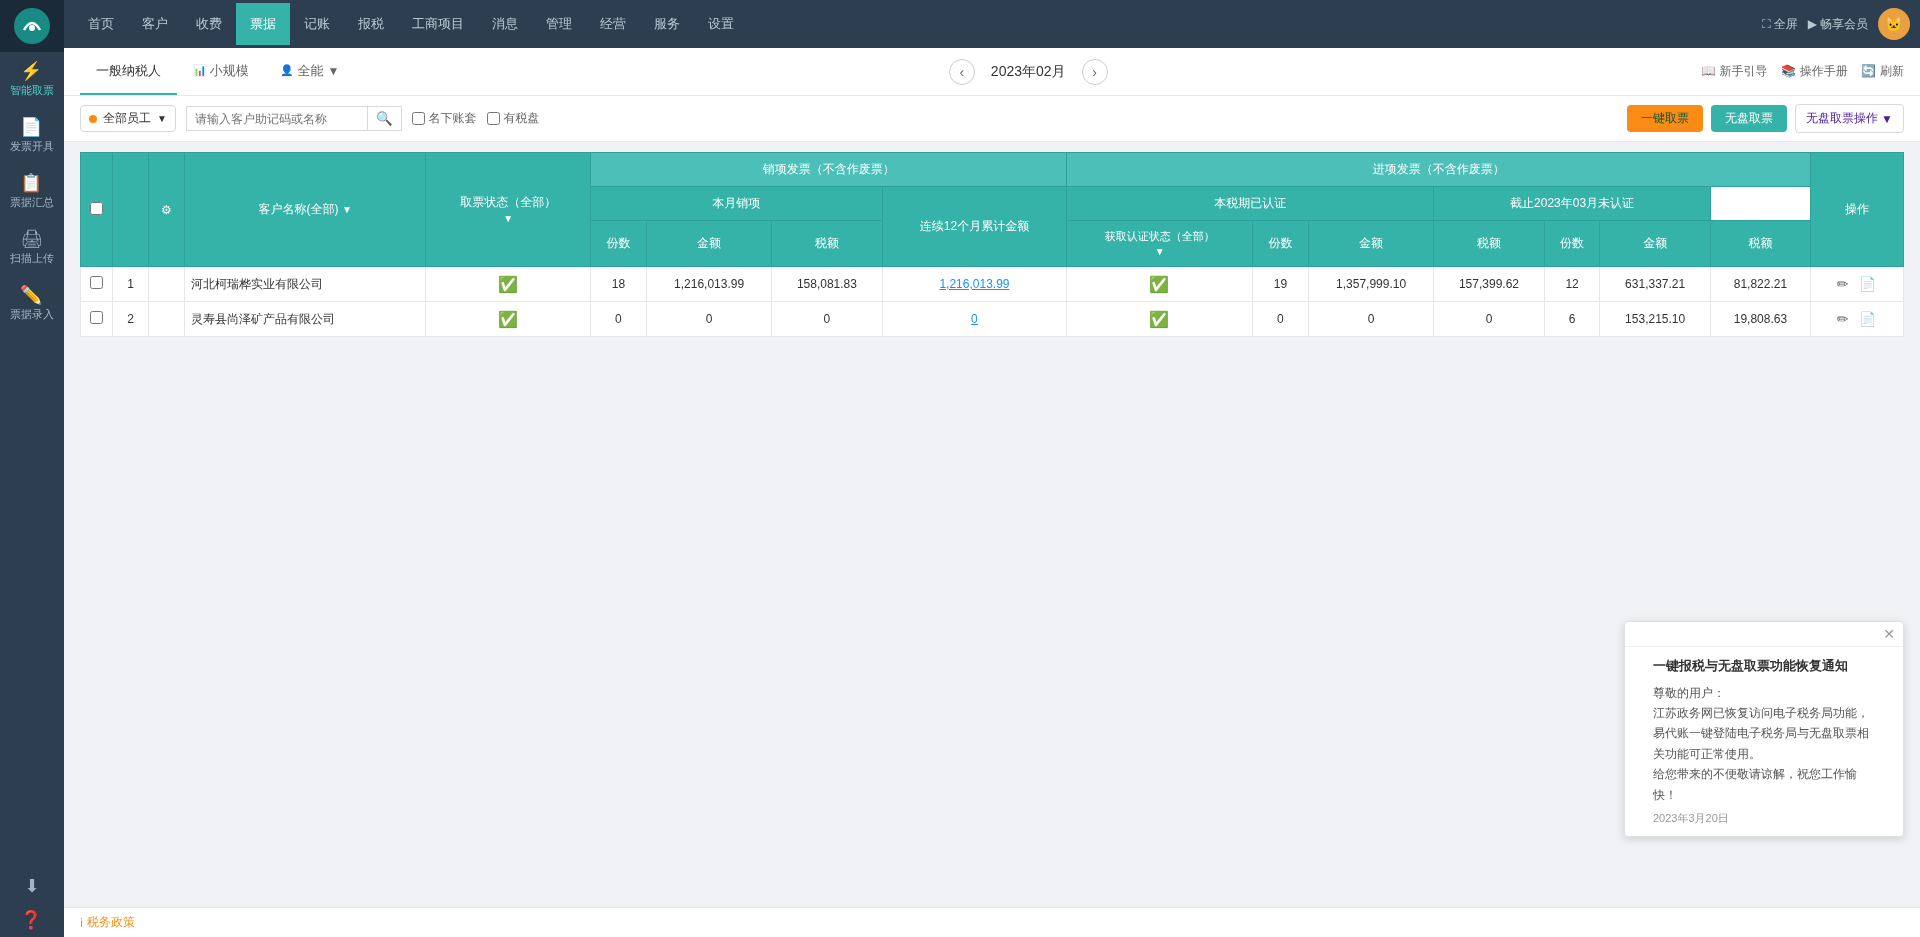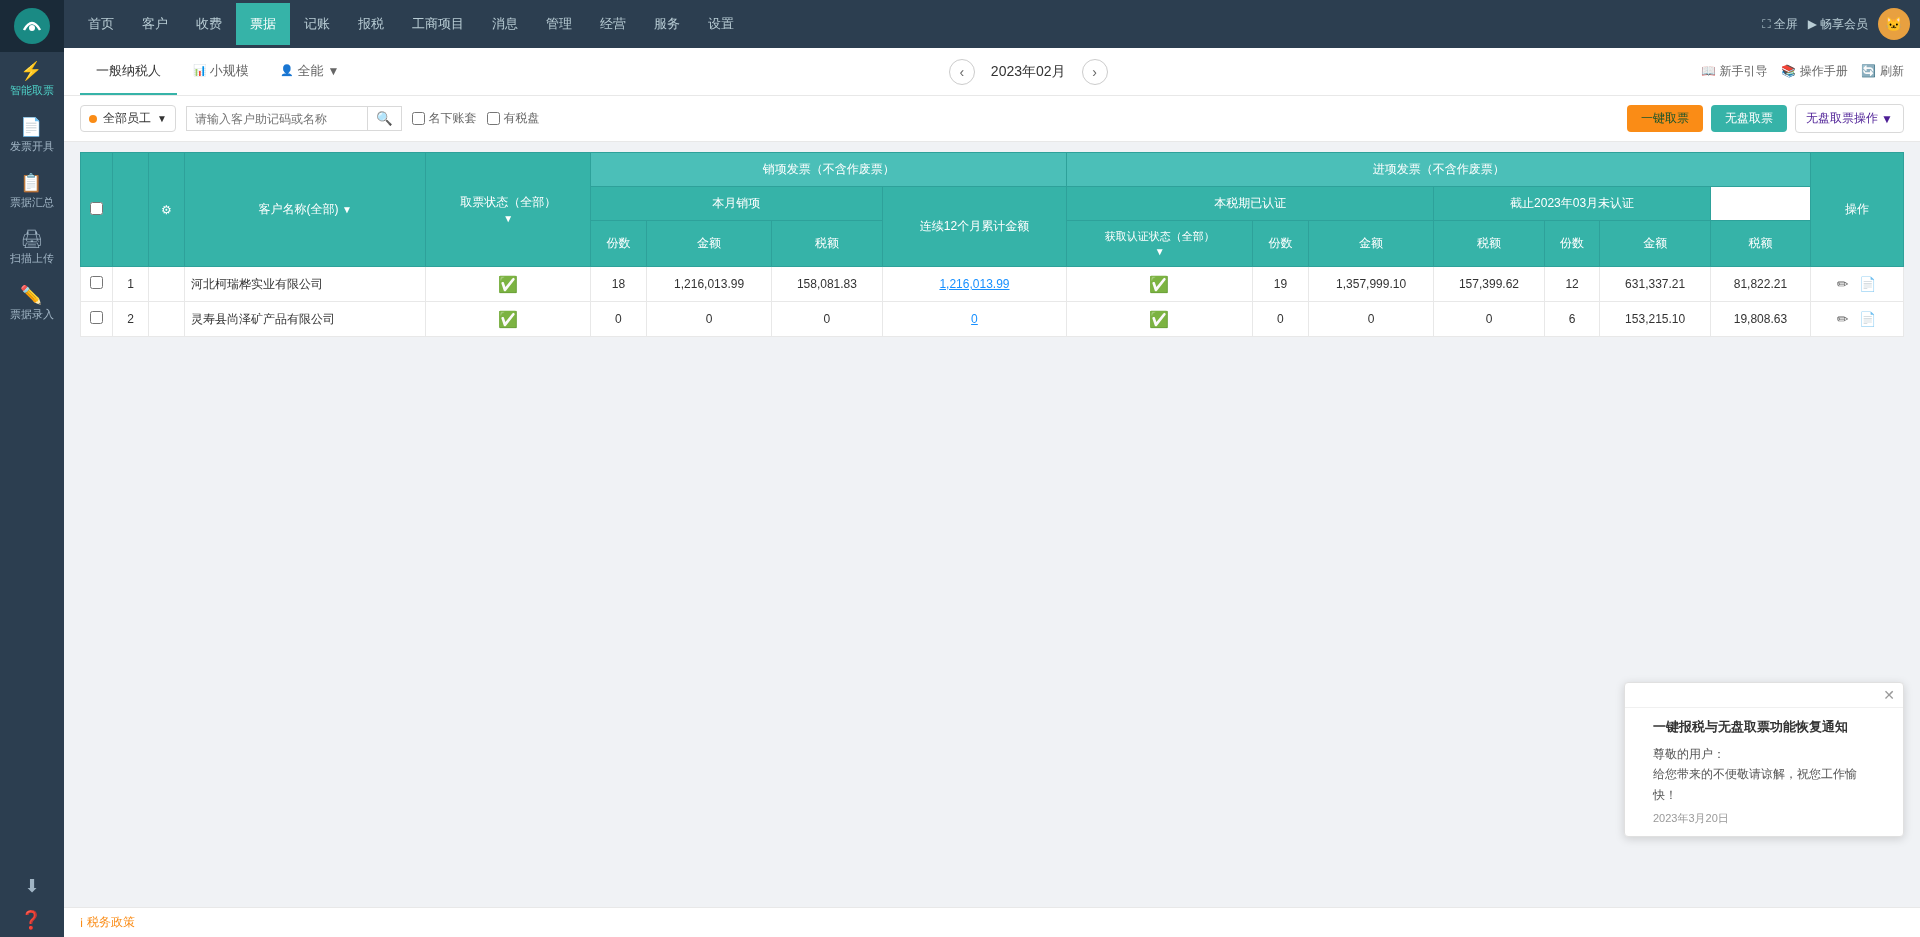--- a/index.html
+++ b/index.html
@@ -352,17 +352,18 @@
 </div>
 
 <div class="notification-popup">
   <div class="notif-header">
     <span class="notif-close">✕</span>
   </div>
   <div class="notif-content">
     <div class="notif-title">一键报税与无盘取票功能恢复通知</div>
     <div class="notif-text">
       <div>尊敬的用户：</div>
+      <div>江苏政务网已恢复访问电子税务局功能，易代账一键登陆电子税务局与无盘取票相关功能可正常使用。</div>
       <div>给您带来的不便敬请谅解，祝您工作愉快！</div>
     </div>
     <div class="notif-date">2023年3月20日</div>
   </div>
 </div>
 
 </body></html>

